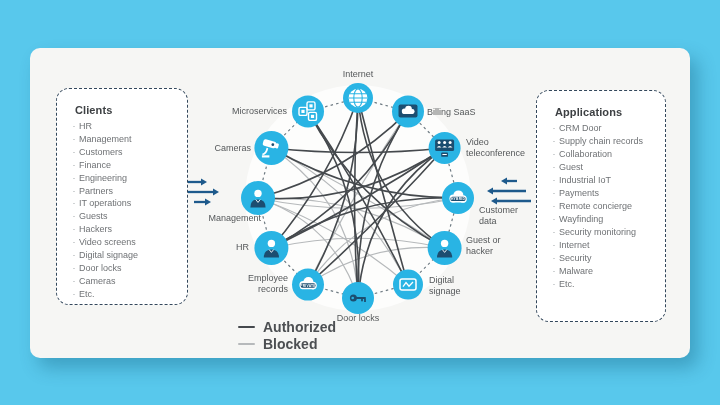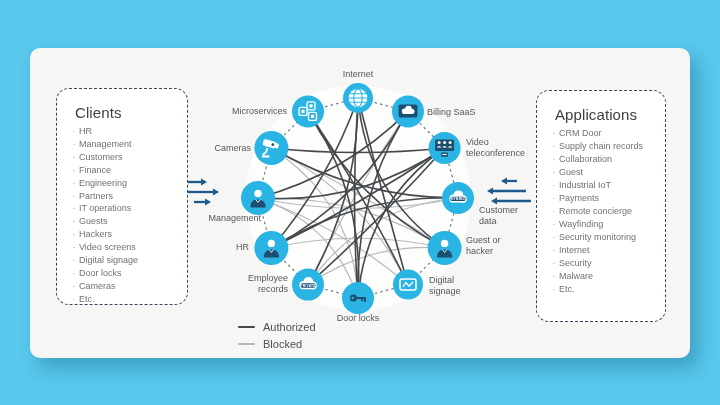--- a/index.html
+++ b/index.html
@@ -14,39 +14,39 @@
     background:#F6F6F4; border-radius:10px;
     box-shadow:8px 10px 18px rgba(0,70,100,0.30);
   }
   .panel {
     position:absolute; background:#FFFFFF; border:1px dashed #33475B;
     border-radius:13px; z-index:3;
   }
   .panel-clients { left:56px; top:88px; width:132px; height:217px; }
   .panel-apps    { left:536px; top:90px; width:130px; height:232px; }
   .panel h2 {
-    font-size:15px; font-weight:normal; color:#3d4043;
+    font-size:11px; font-weight:bold; color:#3d4043;
     padding:15px 0 4px 18px; letter-spacing:0.1px;
   }
   .panel ul { list-style:none; padding-left:12px; }
   .panel li {
     font-size:9px; color:#6f7275; line-height:12.9px;
     display:flex; align-items:baseline; white-space:nowrap;
   }
   .panel-apps li { line-height:13px; }
   .panel li .bullet { color:#9aa0a4; width:10px; text-align:center; flex:0 0 10px; }
   #diagram-wrap { position:absolute; left:0; top:0; width:720px; height:405px; z-index:2; }
   .legend {
     position:absolute; left:238px; top:318px; z-index:4;
   }
   .legend-row { display:flex; align-items:center; height:17px; }
   .legend-line { width:17px; height:2px; margin-right:8px; border-radius:1px; }
   .legend-line.auth { background:#45494D; }
   .legend-line.block { background:#B6B9BB; }
-  .legend-row span.lbl { font-size:11px; color:#4c4f52; }
+  .legend-row span.lbl { font-size:14px; color:#4c4f52;font-weight:bold; }
 </style>
 </head>
 <body>
 
 <div class="card"></div>
 
 <div id="diagram-wrap"><svg width="720" height="405" viewBox="0 0 720 405" xmlns="http://www.w3.org/2000/svg" font-family="'Liberation Sans', sans-serif">
       <circle cx="358" cy="198" r="113" fill="#FFFFFF" opacity="0.72"></circle>
       <path d="M358.0 98.0 L408.0 111.4 L444.6 148.0 L458.0 198.0 L444.6 248.0 L408.0 284.6 L358.0 298.0 L308.0 284.6 L271.4 248.0 L258.0 198.0 L271.4 148.0 L308.0 111.4 Z" fill="none" stroke="#6F7B83" stroke-width="1.2" stroke-dasharray="2.5 3.2"></path>
       <g>

